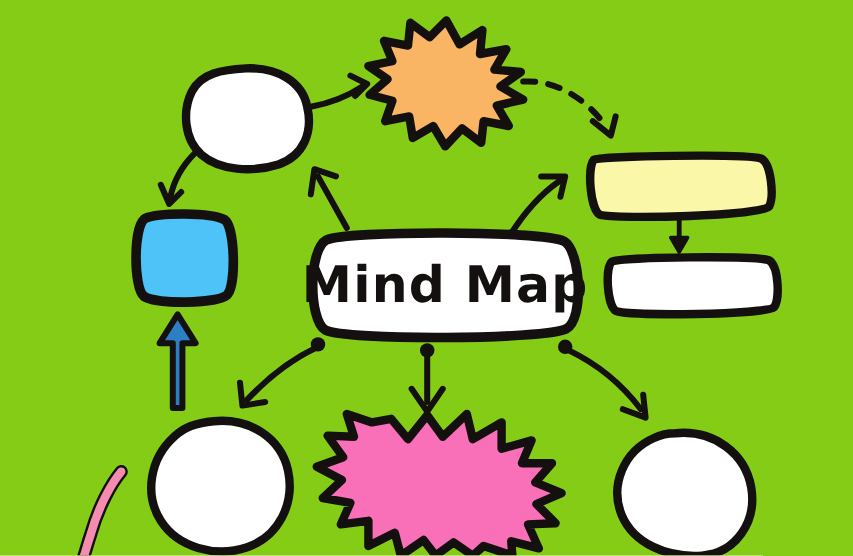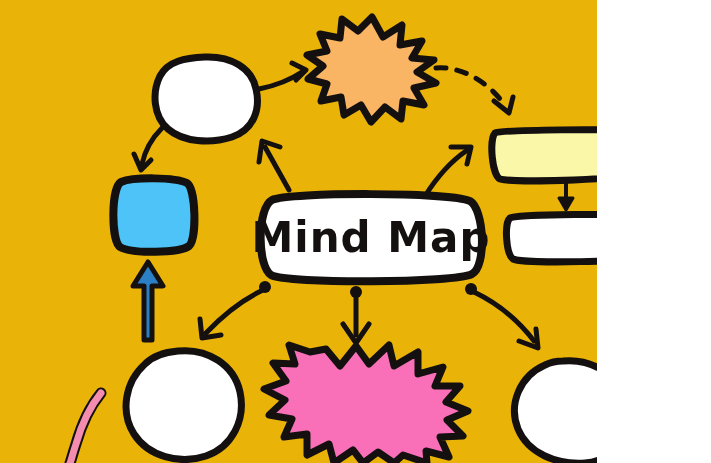--- a/index.html
+++ b/index.html
@@ -4,24 +4,24 @@
 <style>
   html, body {
     margin: 0;
     padding: 0;
   }
   body {
     font-family: "DejaVu Sans", sans-serif;
   }
   #canvas {
     position: relative;
-    width: 597px;
+    width: 711px;
     height: 463px;
     overflow: hidden;
-    background: #eab308;
+    background: #84cc16;
   }
   #canvas svg {
     position: absolute;
     top: 0;
     left: 0;
     width: 711px;
     height: 463px;
     display: block;
   }
   .center-label {

